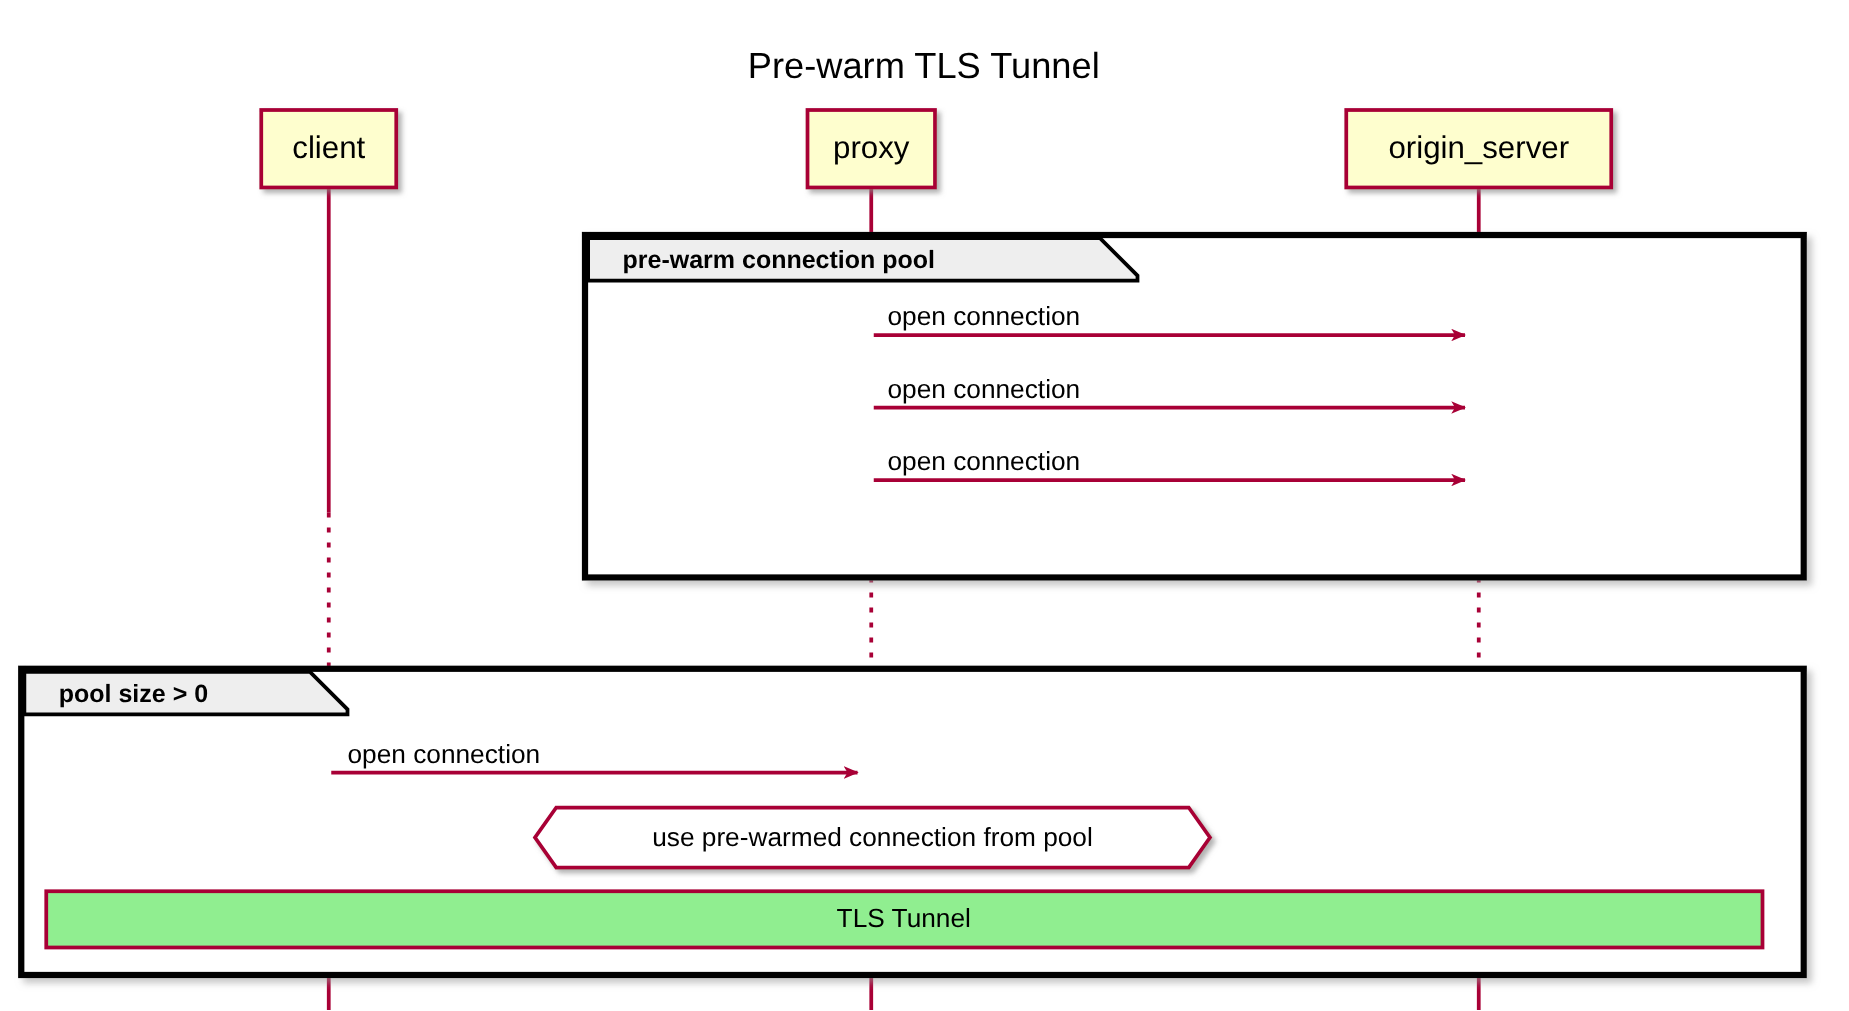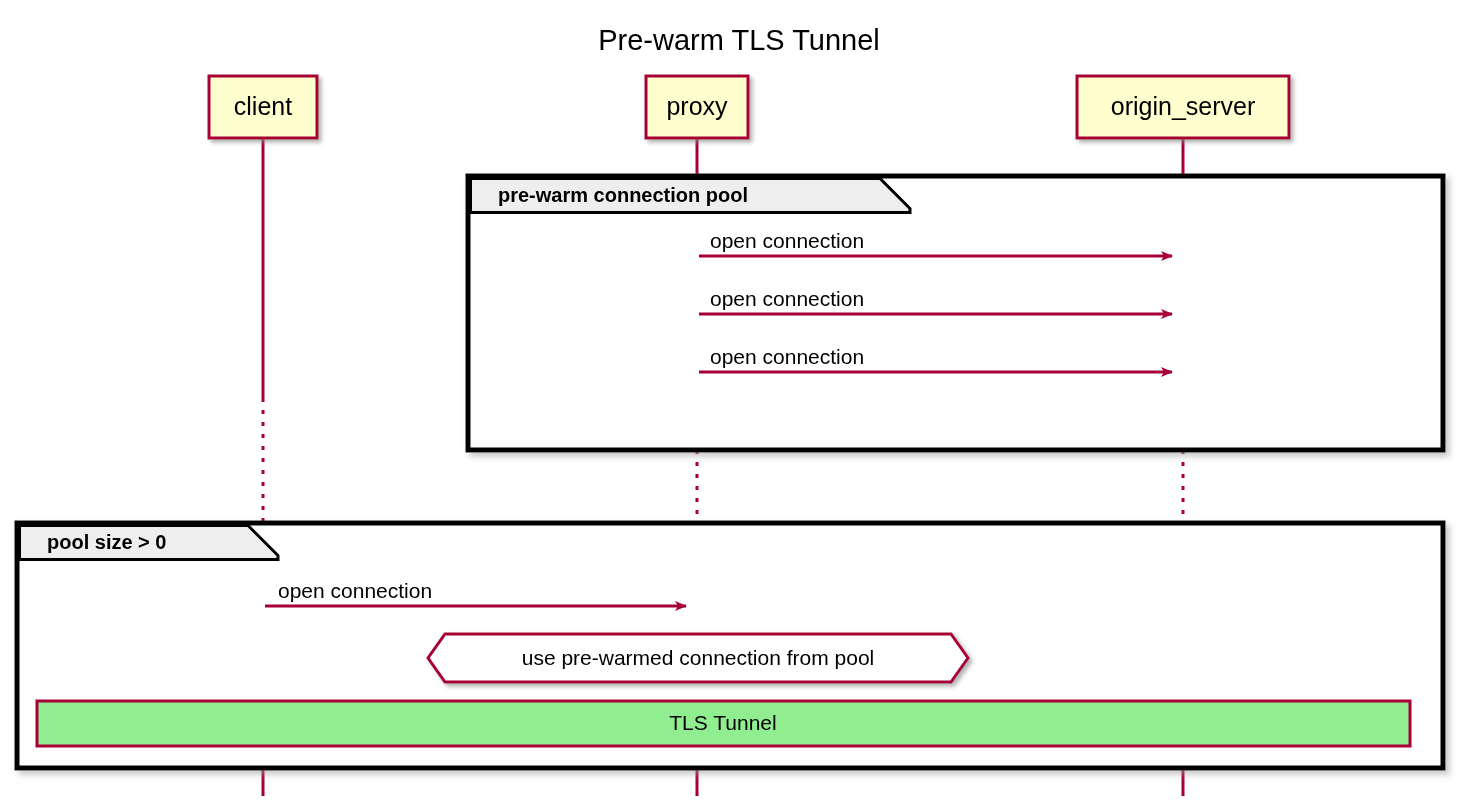--- a/index.html
+++ b/index.html
@@ -9,21 +9,21 @@
   }
   body {
     width: 1479px;
     height: 809px;
     position: relative;
     font-family: "Liberation Sans", sans-serif;
     overflow: hidden;
   }
   #diagram-root {
     position: absolute;
-    left: 0; top: 0;
+    left: 0; top: 12px;
     width: 1479px;
     height: 676px;
   }
   svg#seq-svg {
     position: absolute;
     left: 0; top: 0;
     width: 1479px;
     height: 809px;
   }
   .dtitle {

